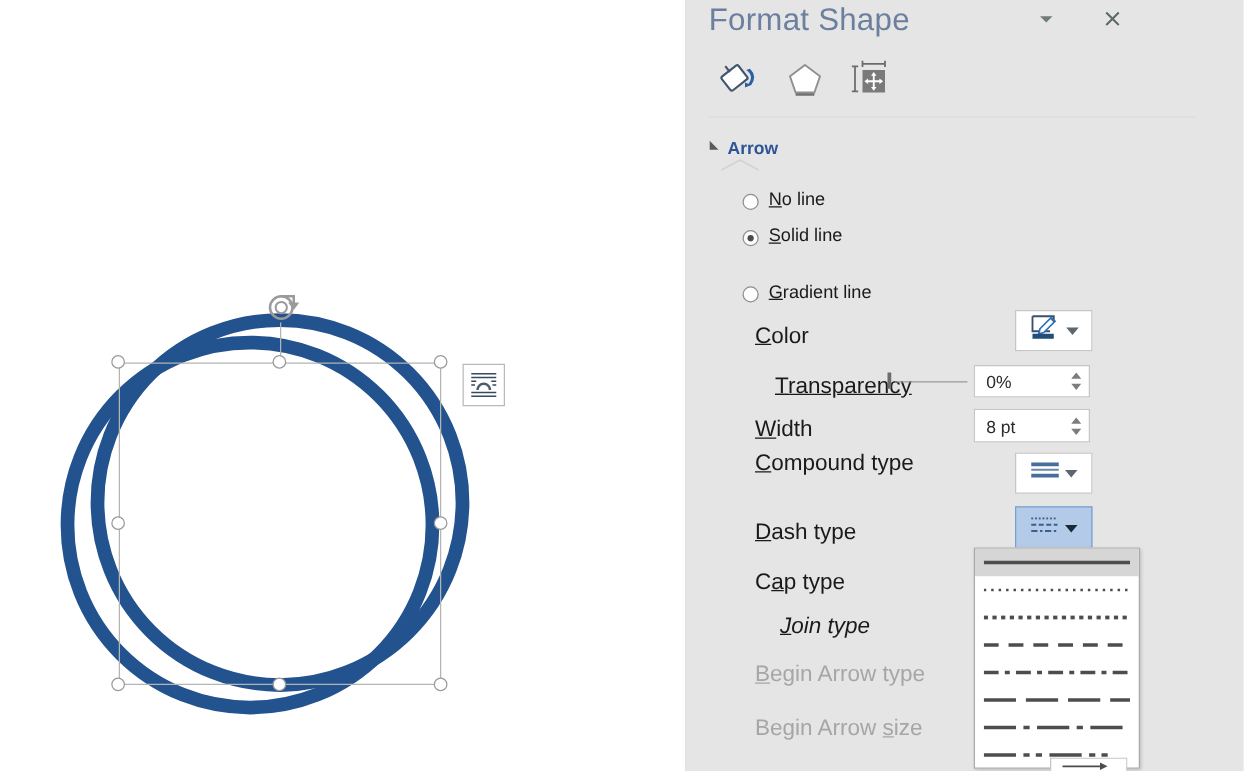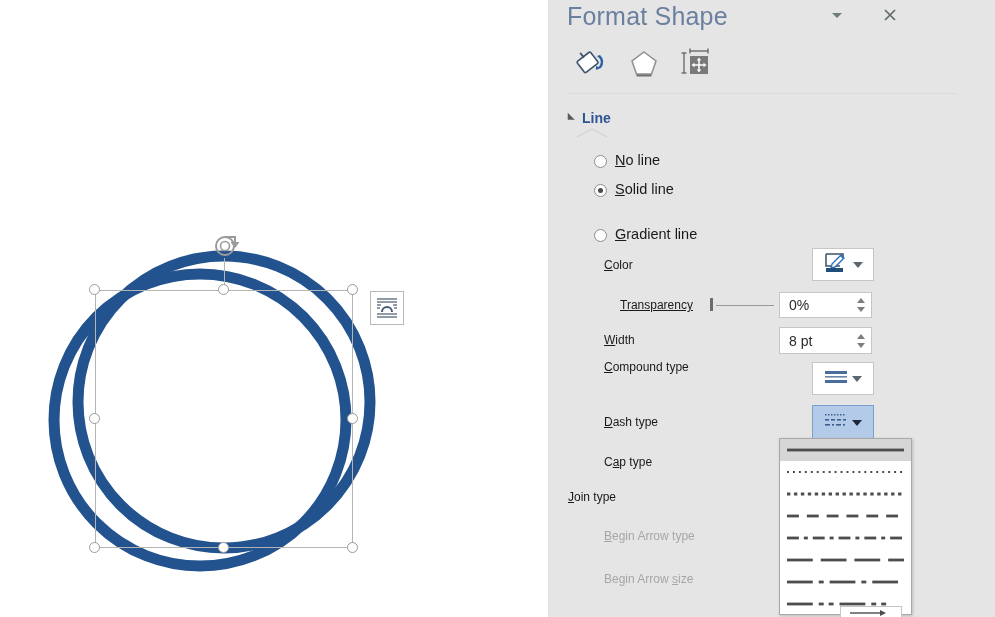--- a/index.html
+++ b/index.html
@@ -58,21 +58,21 @@
   
   .radio-row{position:absolute;left:0;display:flex;align-items:flex-end;gap:8px;}
   .radio{width:13px;height:13px;border-radius:50%;background:#fdfdfd;
          border:1px solid #8e8e8e;box-sizing:border-box;position:relative;flex:0 0 auto;}
   .radio.on::after{content:"";position:absolute;left:3px;top:3px;width:5px;height:5px;
                    border-radius:50%;background:#4a4a4a;}
   .radio-label{font-size:14.5px;color:#1a1a1a;}
   .acc{text-decoration:underline;}
 
   
-  .prop-label{position:absolute;font-size:12px;color:#1a1a1a;white-space:nowrap;}
+  .prop-label{position:absolute;font-size:18px;color:#1a1a1a;white-space:nowrap;}
   .prop-label.dim{color:#a6a6a6;}
 
   .btn-box{position:absolute;background:#ffffff;border:1px solid #c6c6c6;
            box-sizing:border-box;display:flex;align-items:center;gap:4px;
            padding:0 5px;}
   .btn-box.active{background:#b3cbe8;border-color:#7aa0cd;}
   .caret{width:0;height:0;border-left:5px solid transparent;border-right:5px solid transparent;
          border-top:6px solid #5c6670;}
   .caret.dark{border-top-color:#1b2838;}
 
@@ -209,21 +209,21 @@
         <svg width="30" height="10" viewBox="0 0 30 10">
           <path d="M0 9 L15 1 L30 9" fill="none" stroke="#d2d2d2" stroke-width="1.4"></path>
         </svg>
       </div>
     </div>
 
     <div class="pane-rule"></div>
 
     <div class="section-head">
       <span class="sect-tri"></span>
-      <span class="sect-label">Line</span>
+      <span class="sect-label">Arrow</span>
     </div>
   </div>
 
   <div class="radio-row" style="left:594px;top:152px;">
     <span class="radio"></span>
     <span class="radio-label"><span class="acc">N</span>o line</span>
   </div>
   <div class="radio-row" style="left:594px;top:181px;">
     <span class="radio on"></span>
     <span class="radio-label"><span class="acc">S</span>olid line</span>
@@ -301,21 +301,21 @@
             <rect x="8" y="13" width="2" height="1.6"></rect>
           <rect x="12" y="13" width="5" height="1.6"></rect>
             <rect x="19" y="13" width="2" height="1.6"></rect>
         </g>
       </svg>
     </span>
     <span class="caret dark"></span>
   </div>
 
   <div class="prop-label" style="left:604px;top:455px;">C<span class="acc">a</span>p type</div>
-  <div class="prop-label" style="left:568px;top:490px;"><span class="acc">J</span>oin type</div>
+  <div class="prop-label" style="left:624px;top:490px;font-style:italic;"><span class="acc">J</span>oin type</div>
   <div class="prop-label dim" style="left:604px;top:529px;"><span class="acc">B</span>egin Arrow type</div>
   <div class="prop-label dim" style="left:604px;top:572px;">Begin Arrow <span class="acc">s</span>ize</div>
 
   <div class="dash-menu">
     <div class="dash-item sel">
       <svg class="dash-line" viewBox="0 0 118 4" preserveAspectRatio="none">
         <rect x="0" y="0.6" width="118" height="2.8" fill="#4d4d4d"></rect>
       </svg>
     </div>
     <div class="dash-item">

